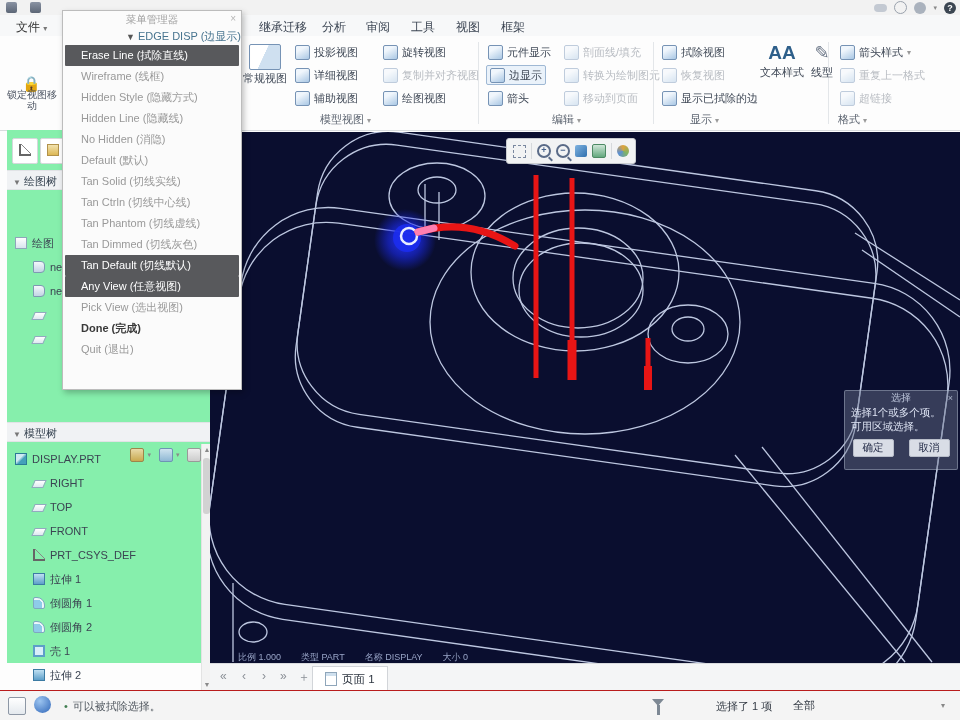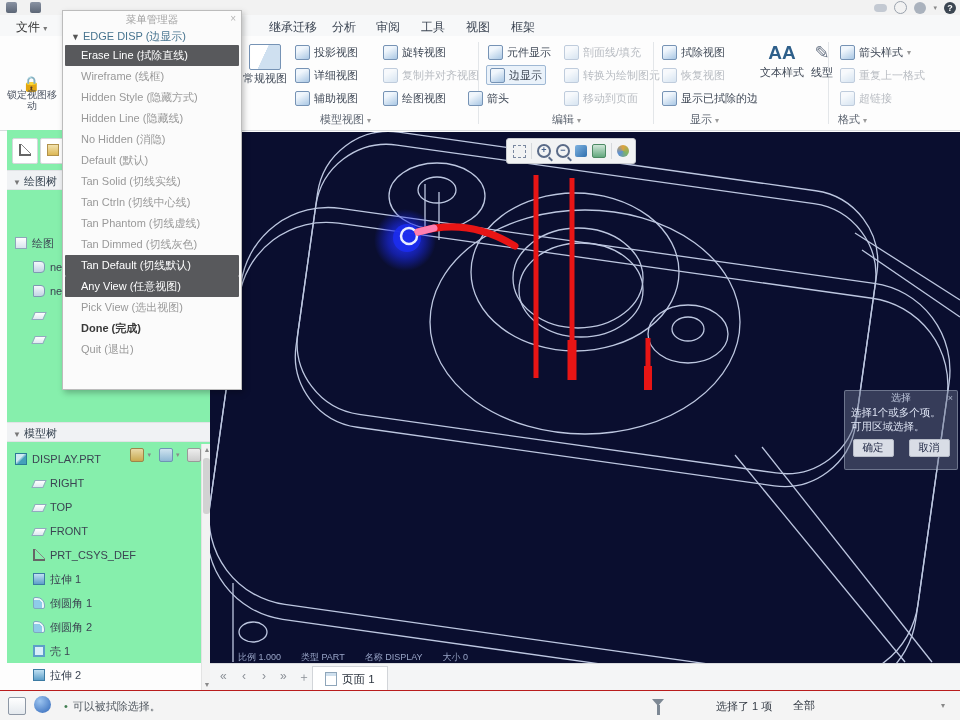--- a/index.html
+++ b/index.html
@@ -11,21 +11,21 @@
   #tb-right{position:absolute;right:4px;top:1px;display:flex;align-items:center;gap:7px;height:13px;}
   .tbr-circle{width:11px;height:11px;border:1.5px solid #9aa2ad;border-radius:50%;}
   .tbr-cloud{width:13px;height:8px;background:#c3c9d2;border-radius:4px;}
   .tbr-face{width:12px;height:12px;border-radius:50%;background:#aab2bd;}
   .tbr-caret{font-size:7px;color:#888;}
   .tbr-help{width:12px;height:12px;border-radius:50%;background:#3c4652;color:#fff;font-size:9px;line-height:12px;text-align:center;font-weight:bold;}
   
   #menubar{position:absolute;left:0;top:15px;width:960px;height:21px;background:#f7f8f9;border-bottom:1px solid #e5e7e9;}
   #file-btn{position:absolute;left:8px;top:2px;padding:2px 8px;color:#333;font-size:12px;}
   #file-btn .caret{font-size:8px;color:#777;}
-  .tab{position:absolute;top:2px;padding:2px 24px;font-size:12px;color:#3d4654;}
+  .tab{position:absolute;top:2px;padding:2px 14px;font-size:12px;color:#3d4654;}
   
   #ribbon{position:absolute;left:0;top:36px;width:960px;height:94px;background:#fdfdfd;border-bottom:1px solid #d8dbde;}
   .gsep{position:absolute;top:6px;height:82px;width:1px;background:#e3e6e9;}
   .glabel{position:absolute;top:76px;font-size:11px;color:#5c6470;white-space:nowrap;}
   .glabel .caret{font-size:8px;color:#9a9a9a;}
   .rbtn{position:absolute;height:18px;display:flex;align-items:center;gap:4px;white-space:nowrap;font-size:11px;color:#3f4856;}
   .rbtn.dis{color:#b8bcc2;}
   .rbtn.active{border:1px solid #9fb8d4;background:#eaf2fa;border-radius:2px;padding:0 3px;}
   .chip{width:13px;height:13px;flex:none;border:1px solid #7693b5;border-radius:2px;background:linear-gradient(150deg,#f0f6fc 30%,#a9c7e4);}
   .dis .chip{opacity:.45;}
@@ -54,21 +54,21 @@
   .mt-ic{width:12px;height:12px;background:linear-gradient(#e8d9a8,#c9a94f);border:1px solid #9d854a;border-radius:2px;}
   .mt-ic.b{background:linear-gradient(#cfe3ef,#8fb8d4);border-color:#6e94b3;}
   .mt-caret{font-size:7px;color:#8a8a8a;margin-left:-5px;}
   #mtree-scroll{position:absolute;right:0;width:10px;background:#f3f3f3;border-left:1px solid #e3e3e3;}
   #mtree-thumb{position:absolute;left:1px;top:14px;width:7px;height:56px;background:#d2d2d2;border-radius:3px;}
   .scr-arrow{position:absolute;left:0;width:10px;font-size:7px;color:#8a8a8a;text-align:center;}
   
   #menu-mgr{position:absolute;left:62px;top:10px;width:178px;height:378px;background:#fbfbfb;border:1px solid #bcbcbc;box-shadow:2px 3px 6px rgba(0,0,0,.25);z-index:60;}
   #mm-title{height:16px;line-height:16px;text-align:center;color:#a3a3a3;font-size:10.5px;position:relative;}
   #mm-close{position:absolute;right:5px;top:0;color:#b5b5b5;font-size:10px;}
-  #mm-header{height:18px;line-height:18px;padding-left:8px;color:#47748f;font-size:11px;}
+  #mm-header{height:18px;line-height:18px;padding-left:8px;color:#47748f;font-size:11px;text-align:right;}
   #mm-header .caret{color:#555;font-size:9px;margin-right:3px;}
   .mm-item{height:21px;line-height:21px;padding-left:18px;color:#999;font-size:11px;white-space:nowrap;overflow:hidden;}
   .mm-item.hl{background:#58595c;color:#fff;margin:0 2px;padding-left:16px;border-radius:1px;}
   .mm-item.done{color:#3a3a3a;font-weight:bold;}
   
   #canvas{position:absolute;left:210px;top:132px;width:750px;height:531px;background:#0a0e2f;}
   #mini-toolbar{position:absolute;left:296px;top:6px;height:24px;background:#f2f3f4;border:1px solid #c9ccd0;border-radius:3px;display:flex;align-items:center;gap:5px;padding:0 6px;z-index:10;}
   .mtb-sep{width:1px;height:16px;background:#d6d9dc;}
   .mag{width:10px;height:10px;border:2px solid #5a6b88;border-radius:50%;position:relative;font-size:9px;line-height:9px;text-align:center;color:#45618c;font-weight:bold;}
   .mag:after{content:"";position:absolute;right:-4px;bottom:-4px;width:5px;height:2px;background:#5a6b88;transform:rotate(45deg);}
@@ -175,21 +175,21 @@
         <span>剖面线/填充</span>
       </div>
     <div class="rbtn active" style="left:486px;top:29px">
         <span class="chip"></span>
         <span>边显示</span>
       </div>
     <div class="rbtn dis" style="left:564px;top:30px">
         <span class="chip"></span>
         <span>转换为绘制图元</span>
       </div>
-    <div class="rbtn" style="left:468px;top:53px">
+    <div class="rbtn" style="left:488px;top:53px">
         <span class="chip"></span>
         <span>箭头</span>
       </div>
     <div class="rbtn dis" style="left:564px;top:53px">
         <span class="chip"></span>
         <span>移动到页面</span>
       </div>
     <div class="glabel" style="left:552px"><span>编辑</span> <span class="caret">▾</span></div>
     <div class="gsep" style="left:653px"></div>
 

